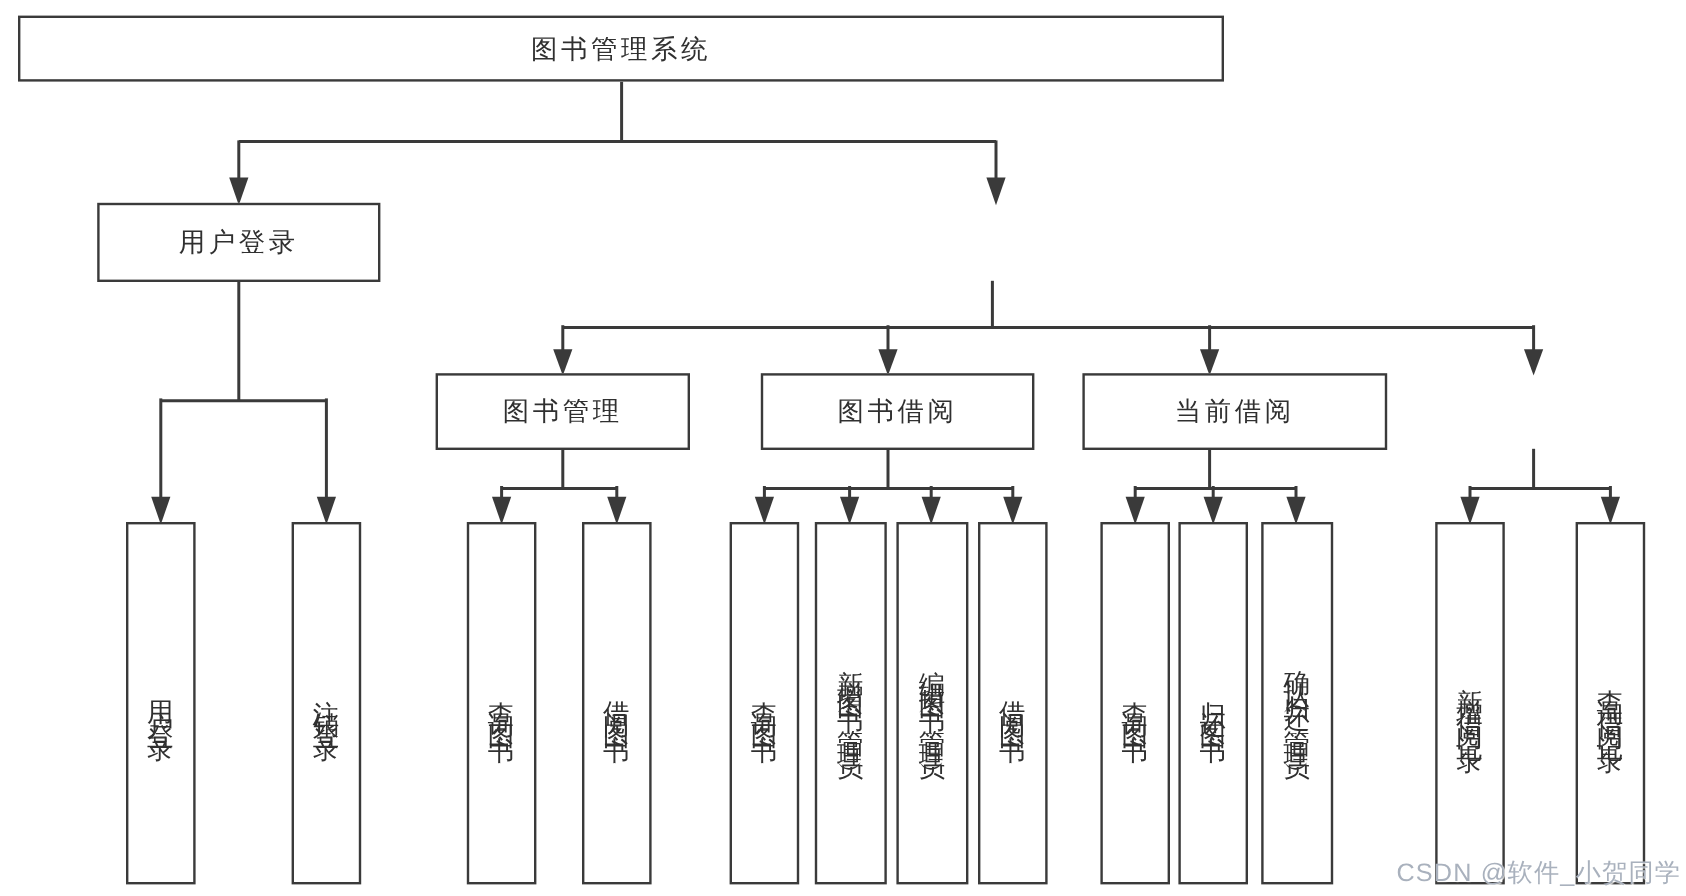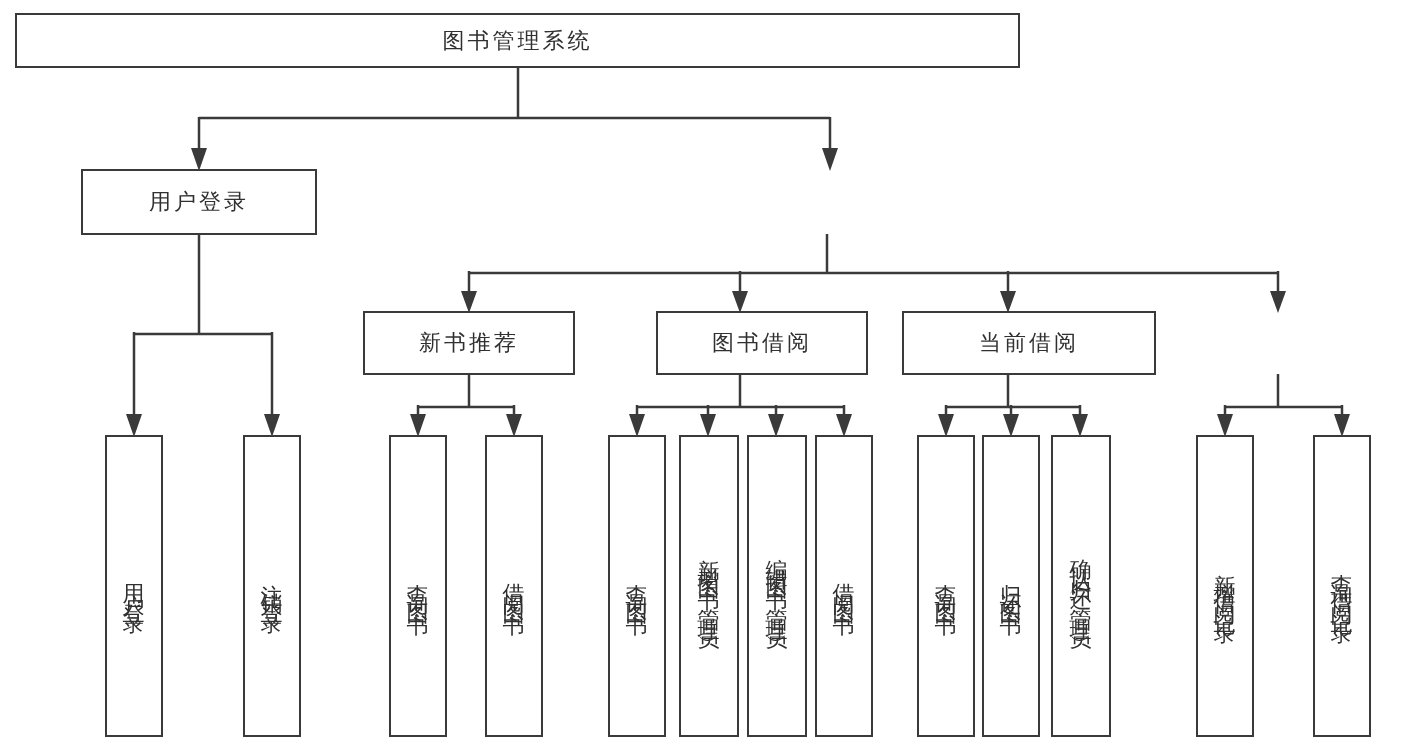--- a/index.html
+++ b/index.html
@@ -106,23 +106,23 @@
 
   <div class="node" style="left:15px;top:13px;width:1005px;height:55px">
     <span class="lbl">图书管理系统</span>
   </div>
 
   <div class="node l2" style="left:81px;width:236px">
     <span class="lbl">用户登录</span>
   </div>
 
   <div class="node l3" style="left:363px;width:212px">
-    <span class="lbl">新书推荐</span>
+    <span class="lbl">图书管理</span>
   </div>
-  <div class="node l3" style="left:656px;width:212px">
+  <div class="node l3" style="left:634px;width:228px">
     <span class="lbl">图书借阅</span>
   </div>
   <div class="node l3" style="left:902px;width:254px">
     <span class="lbl">当前借阅</span>
   </div>
 
   <div class="node leaf" style="left:105px">
     <span class="lbl">用户登录</span>
   </div>
   <div class="node leaf" style="left:243px">
@@ -159,14 +159,15 @@
     <span class="lbl">确认归还（管理员）</span>
   </div>
 
   <div class="node leaf" style="left:1196px">
     <span class="lbl">新增借阅记录</span>
   </div>
   <div class="node leaf" style="left:1313px">
     <span class="lbl">查询借阅记录</span>
   </div>
 
+  <div class="watermark">CSDN @软件_小贺同学</div>
 
 </div>
 
 </body></html>

